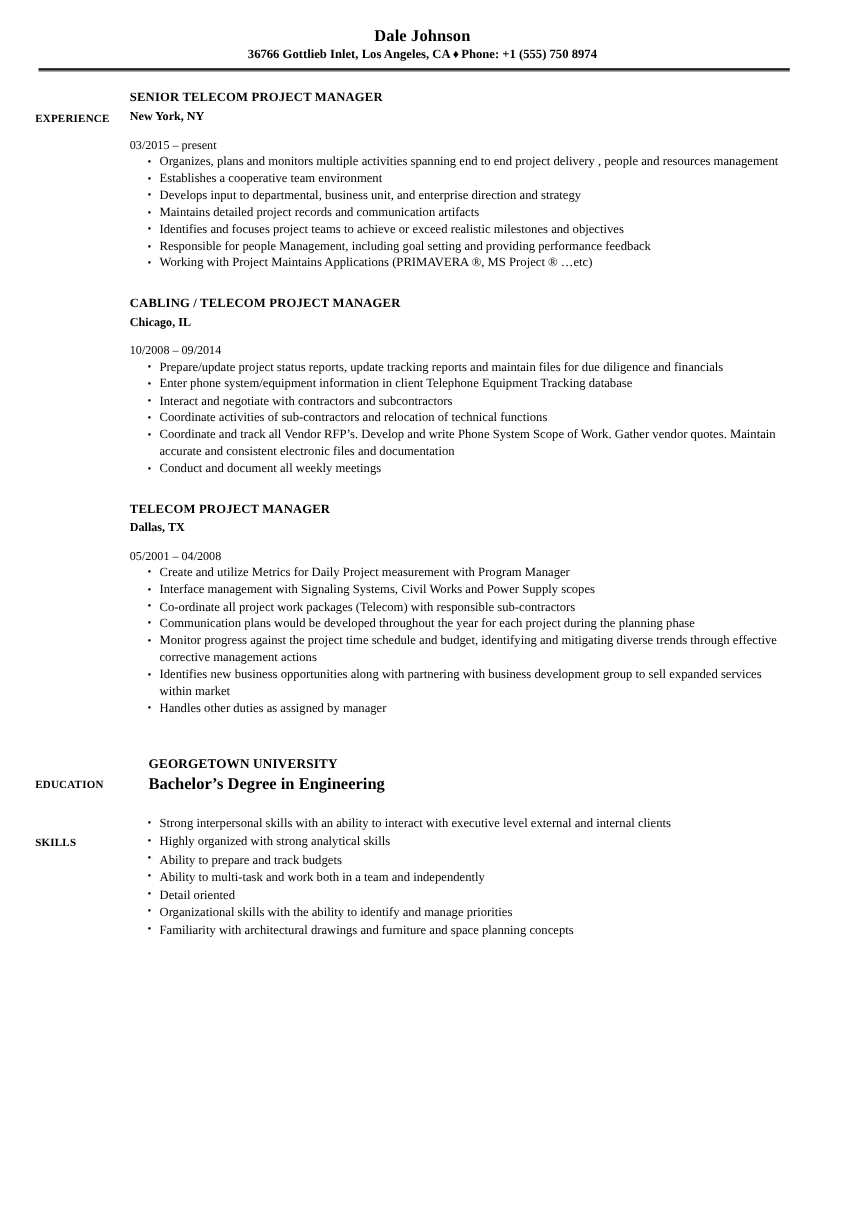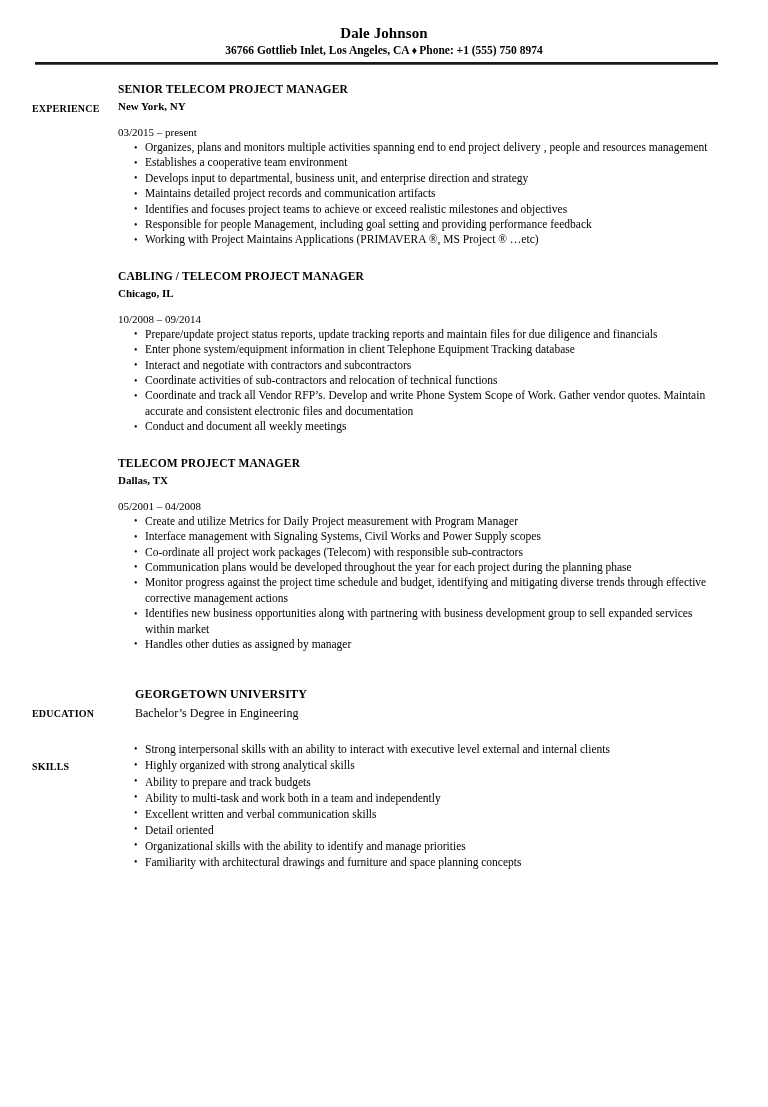--- a/index.html
+++ b/index.html
@@ -126,22 +126,22 @@
   }
 
   
   .edu-school {
     font-weight: bold;
     font-size: 12px;
     line-height: 15px;
     letter-spacing: 0.15px;
   }
   .edu-degree {
-    font-weight: normal;
-    font-size: 12px;
+    font-weight: bold;
+    font-size: 15px;
     line-height: 14px;
     margin-top: 4px;
   }
 
   #skills-section ul.bullets > li { line-height: 16.1px; }
 </style>
 </head>
 <body>
 
 <div class="page">
@@ -218,21 +218,20 @@
   </div>
 
   <div class="section" id="skills-section">
     <div class="section-label">SKILLS</div>
     <div class="section-body">
       <ul class="bullets">
         <li>Strong interpersonal skills with an ability to interact with executive level external and internal clients</li>
         <li>Highly organized with strong analytical skills</li>
         <li>Ability to prepare and track budgets</li>
         <li>Ability to multi-task and work both in a team and independently</li>
-        <li>Excellent written and verbal communication skills</li>
         <li>Detail oriented</li>
         <li>Organizational skills with the ability to identify and manage priorities</li>
         <li>Familiarity with architectural drawings and furniture and space planning concepts</li>
       </ul>
     </div>
   </div>
 
 </div>
 
 </body></html>

